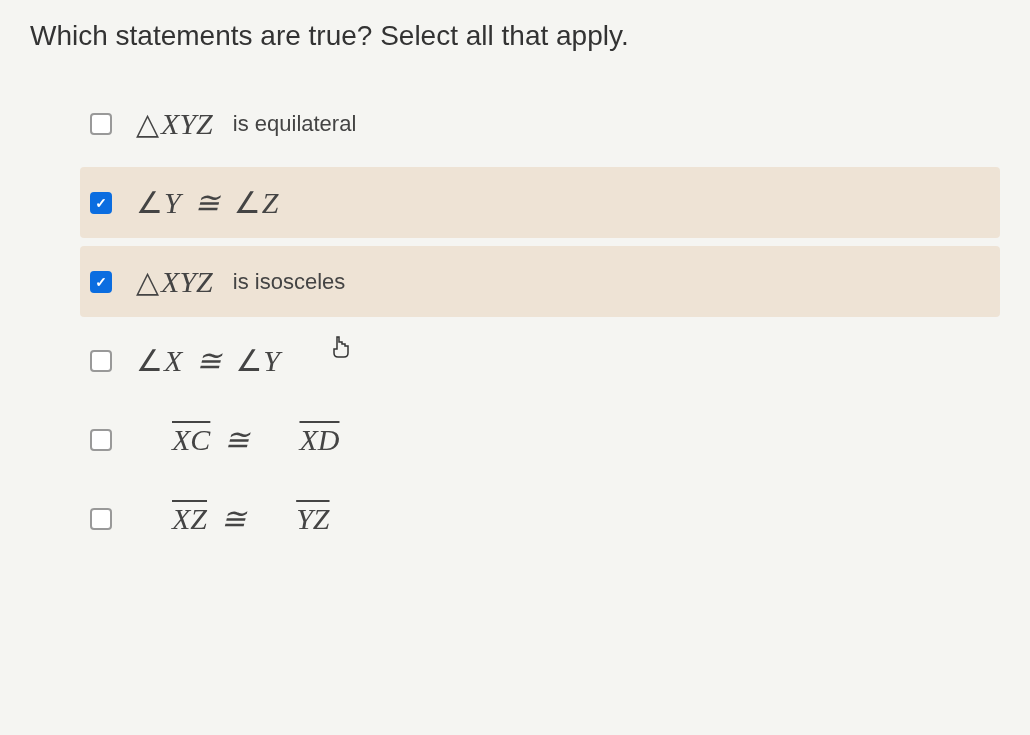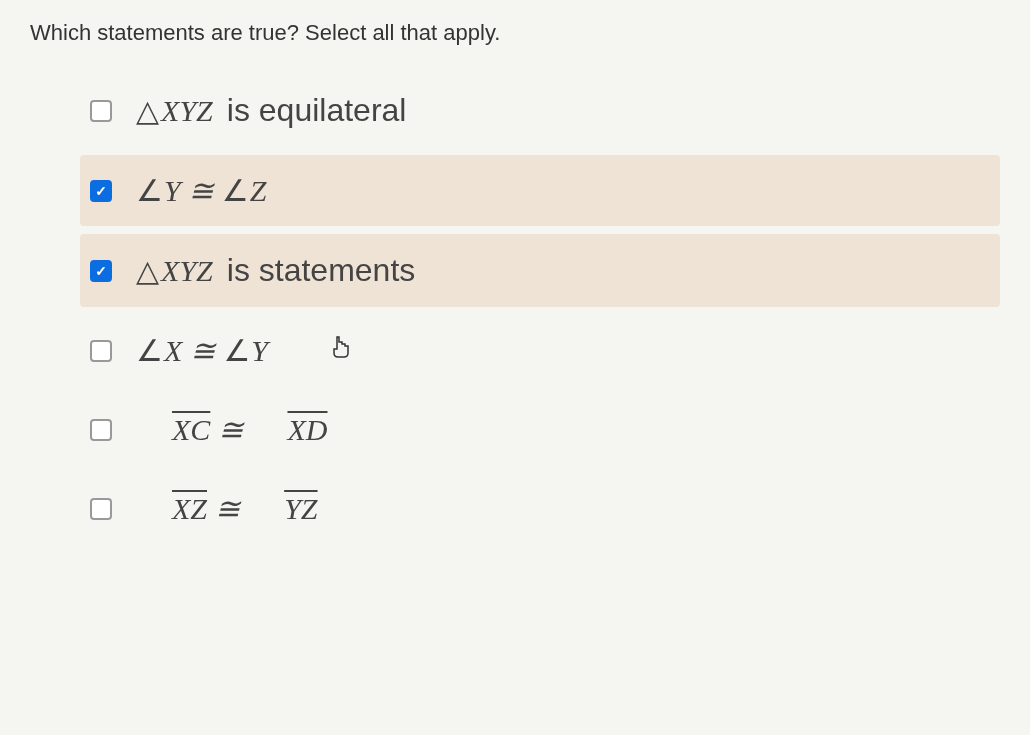--- a/index.html
+++ b/index.html
@@ -10,23 +10,23 @@
     body {
       width: 1030px;
       height: 735px;
       background: #f5f5f2;
       font-family: Arial, sans-serif;
       color: #333;
       padding: 20px 30px;
       overflow: hidden;
     }
     .prompt {
-      font-size: 22px;
+      font-size: 28px;
       color: #333;
-      margin-bottom: 28px;
+      margin-bottom: 36px;
       font-weight: normal;
     }
     .options {
       padding-left: 50px;
     }
     .option-row {
       display: flex;
       align-items: center;
       padding: 18px 10px;
       margin-bottom: 8px;
@@ -57,26 +57,26 @@
       font-size: 14px;
       font-weight: bold;
     }
     .option-label {
       font-size: 30px;
       color: #444;
       font-style: italic;
       font-family: "Times New Roman", serif;
       display: flex;
       align-items: center;
-      gap: 8px;
+      gap: 14px;
     }
     .roman {
       font-style: normal;
       font-family: Arial, sans-serif;
-      font-size: 32px;
+      font-size: 22px;
       margin-left: 6px;
     }
     .triangle::before {
       content: "△";
       font-style: normal;
       font-family: Arial, sans-serif;
       margin-right: 2px;
     }
     .angle::before {
       content: "∠";
@@ -116,21 +116,21 @@
         <span class="checkmark">✓</span>
       </div>
     <div class="option-label"><span class="angle">Y</span> ≅ <span class="angle">Z</span></div>
   </div>
   <div class="option-row highlighted">
     <div class="checkbox checked">
         <span class="checkmark">✓</span>
       </div>
     <div class="option-label">
         <span class="triangle">XYZ</span>
-        <span class="roman"> is statements</span>
+        <span class="roman"> is isosceles</span>
       </div>
   </div>
   <div class="option-row">
     <div class="checkbox">
         <span class="checkmark"></span>
       </div>
     <div class="option-label"><span class="angle">X</span> ≅ <span class="angle">Y</span></div>
   </div>
   <div class="option-row">
     <div class="checkbox">

